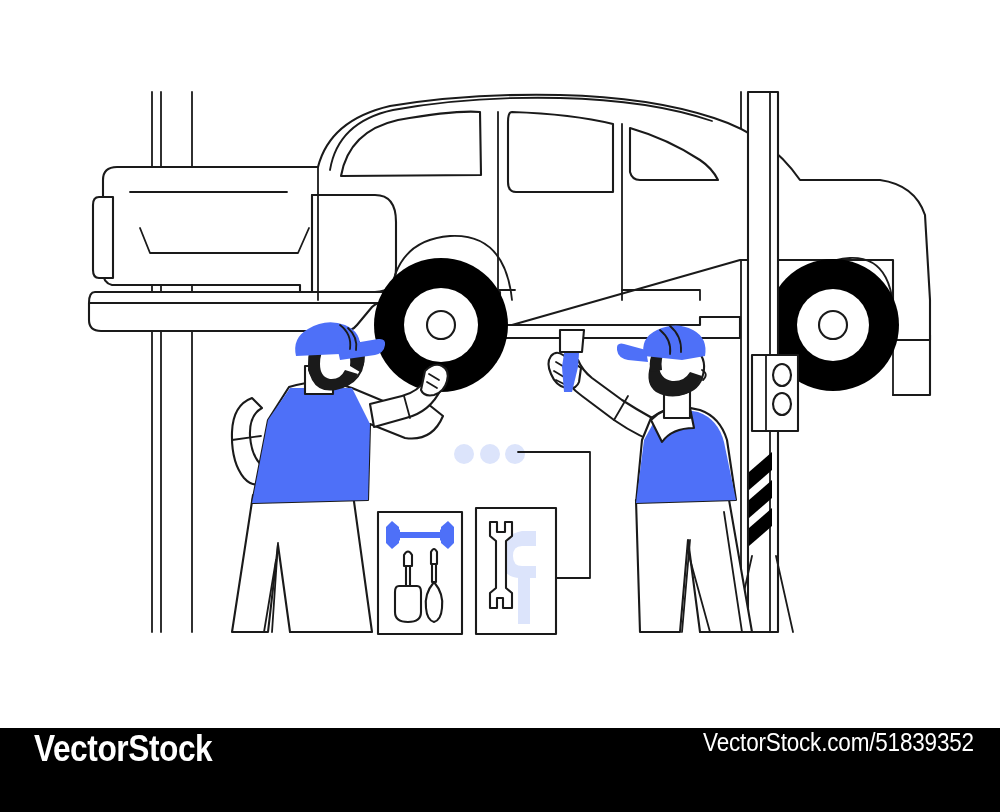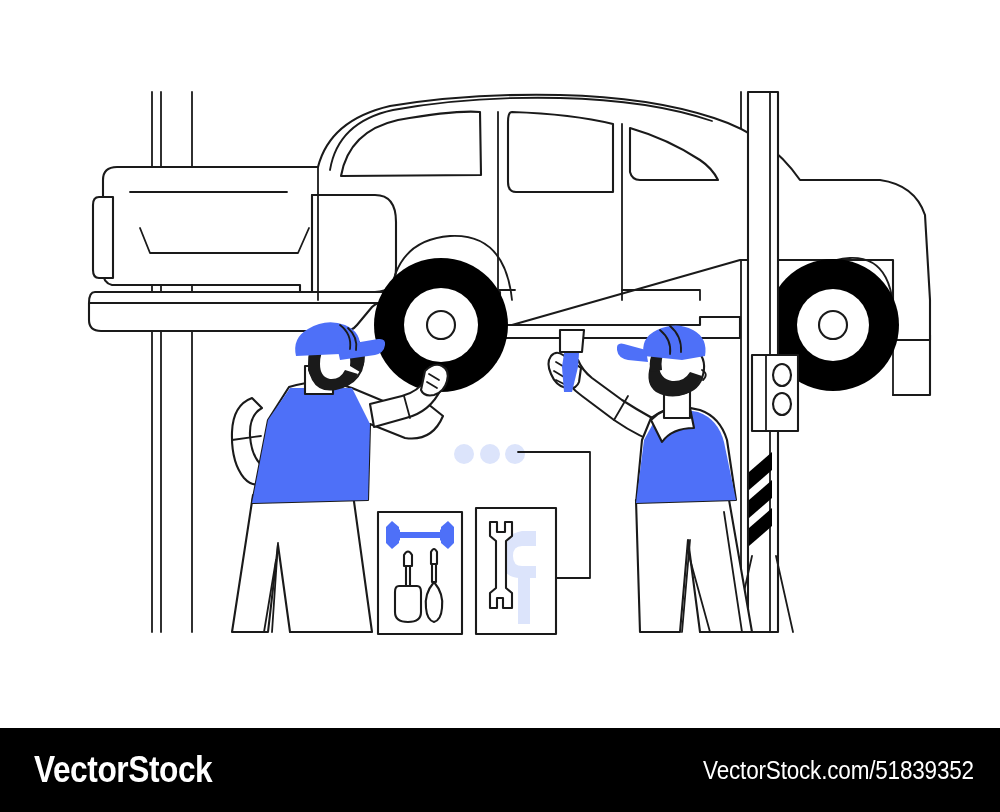--- a/index.html
+++ b/index.html
@@ -32,21 +32,20 @@
     height: 728px;
   }
   #footer-bar {
     position: absolute;
     left: 0;
     top: 728px;
     width: 1000px;
     height: 84px;
     background: #000000;
     display: flex;
-    align-items: center;
     justify-content: space-between;
     box-sizing: border-box;
     padding: 0 26px 0 34px;
   }
   #footer-logo {
     color: #ffffff;
     font-family: "Liberation Sans", sans-serif;
     font-size: 36px;
     font-weight: bold;
     letter-spacing: -0.5px;

